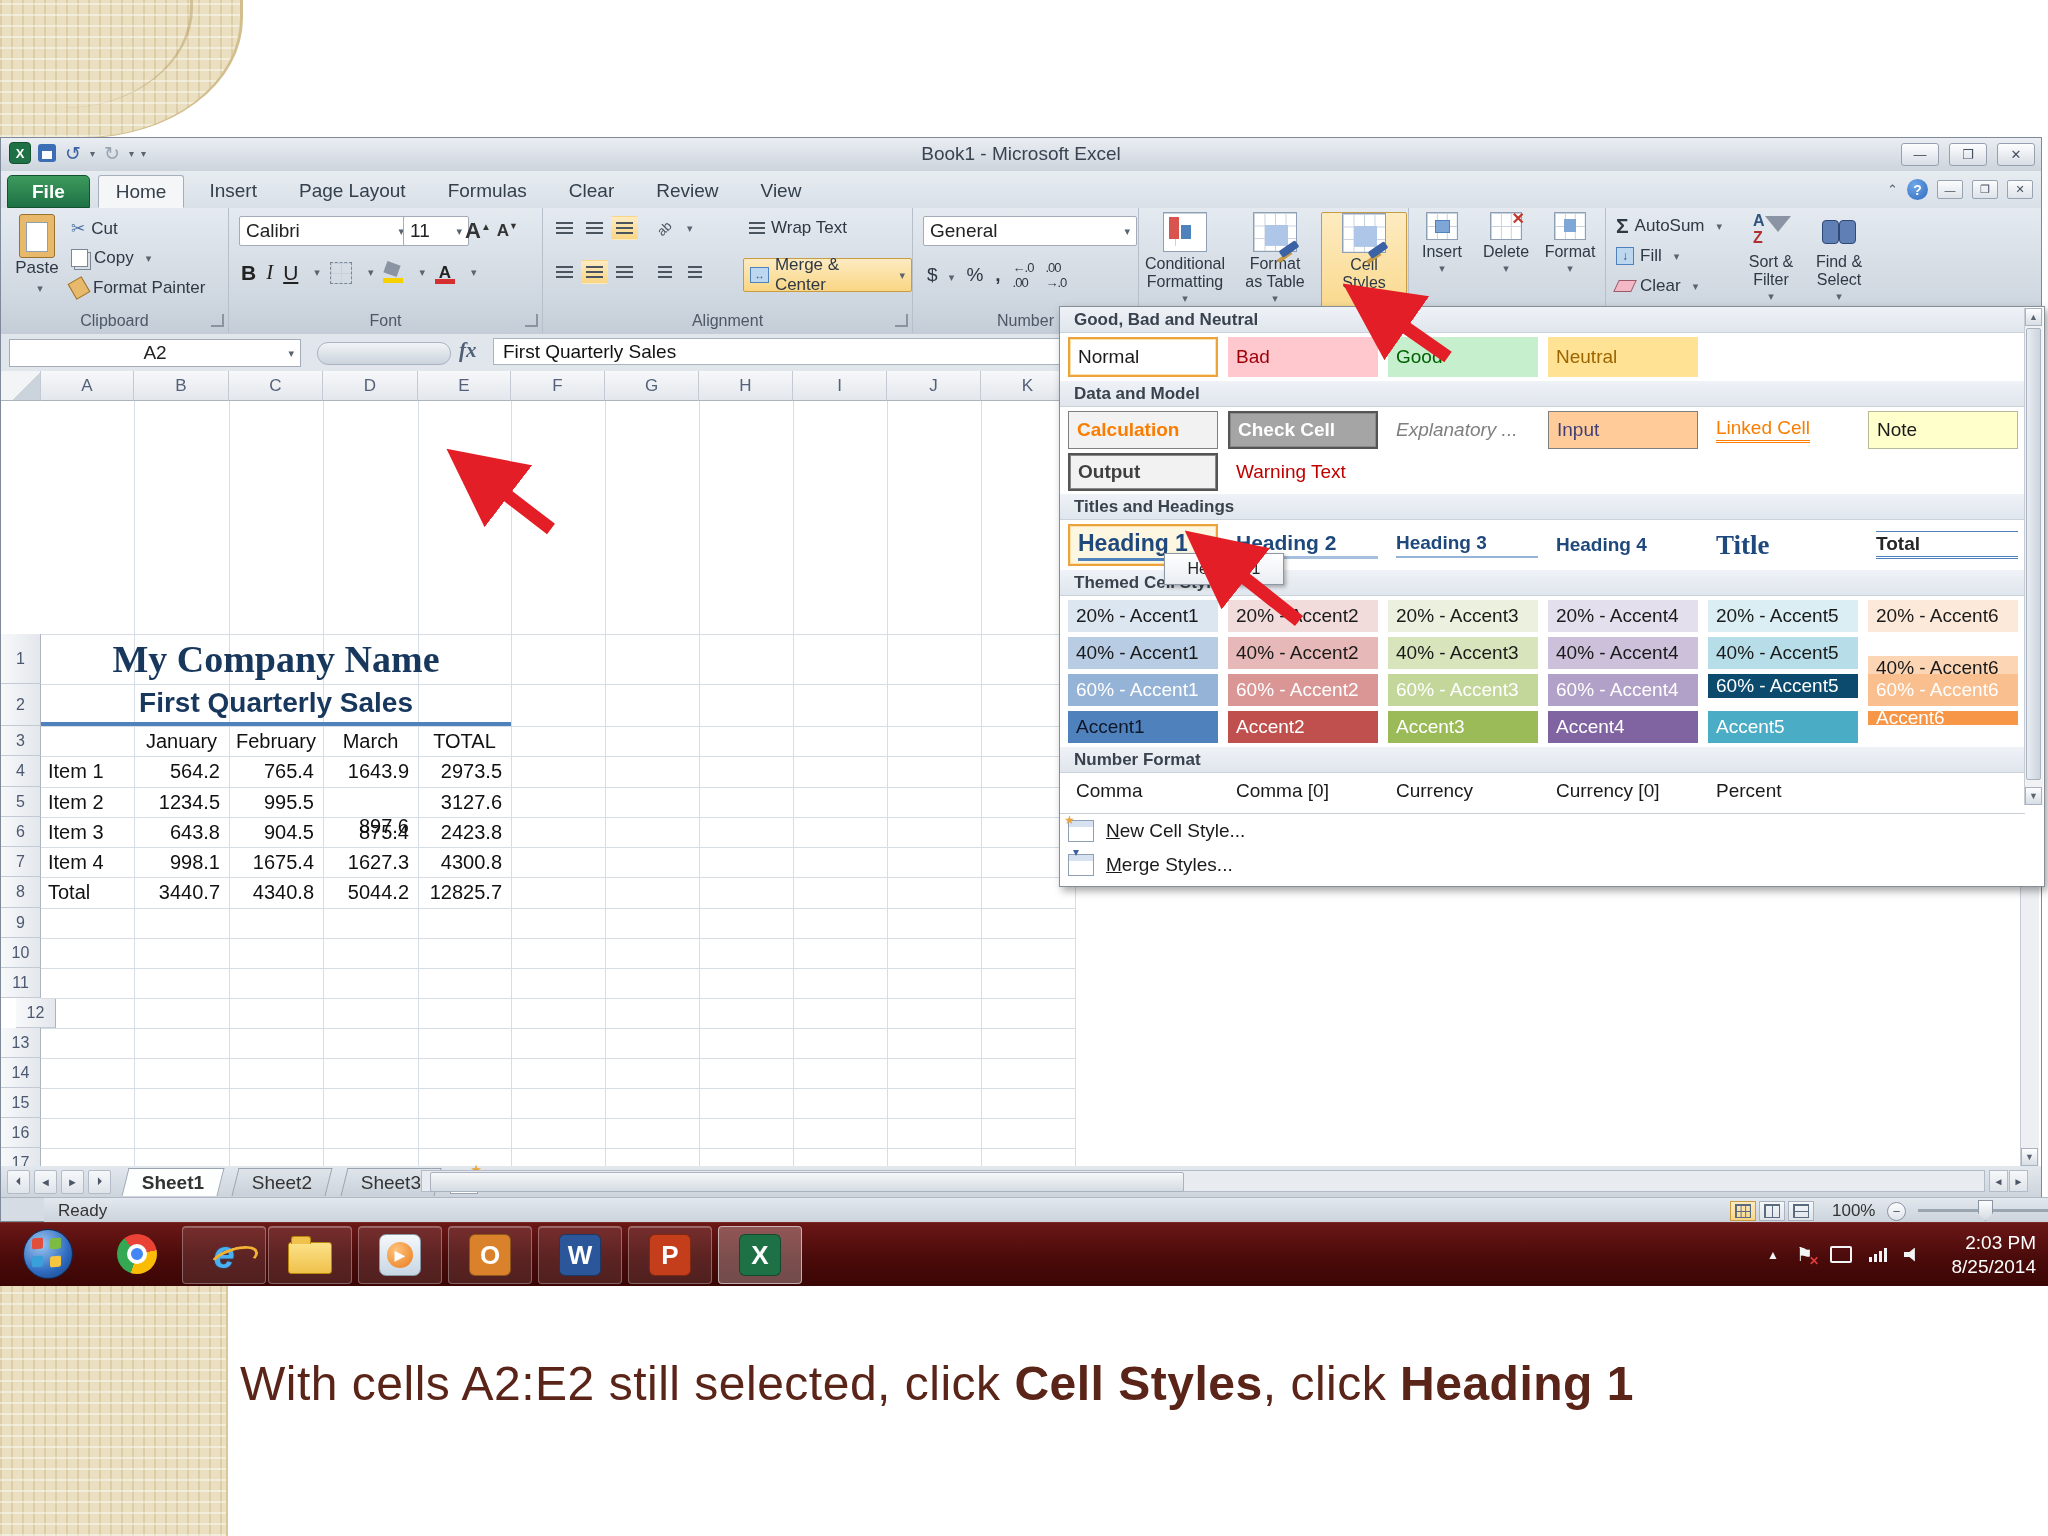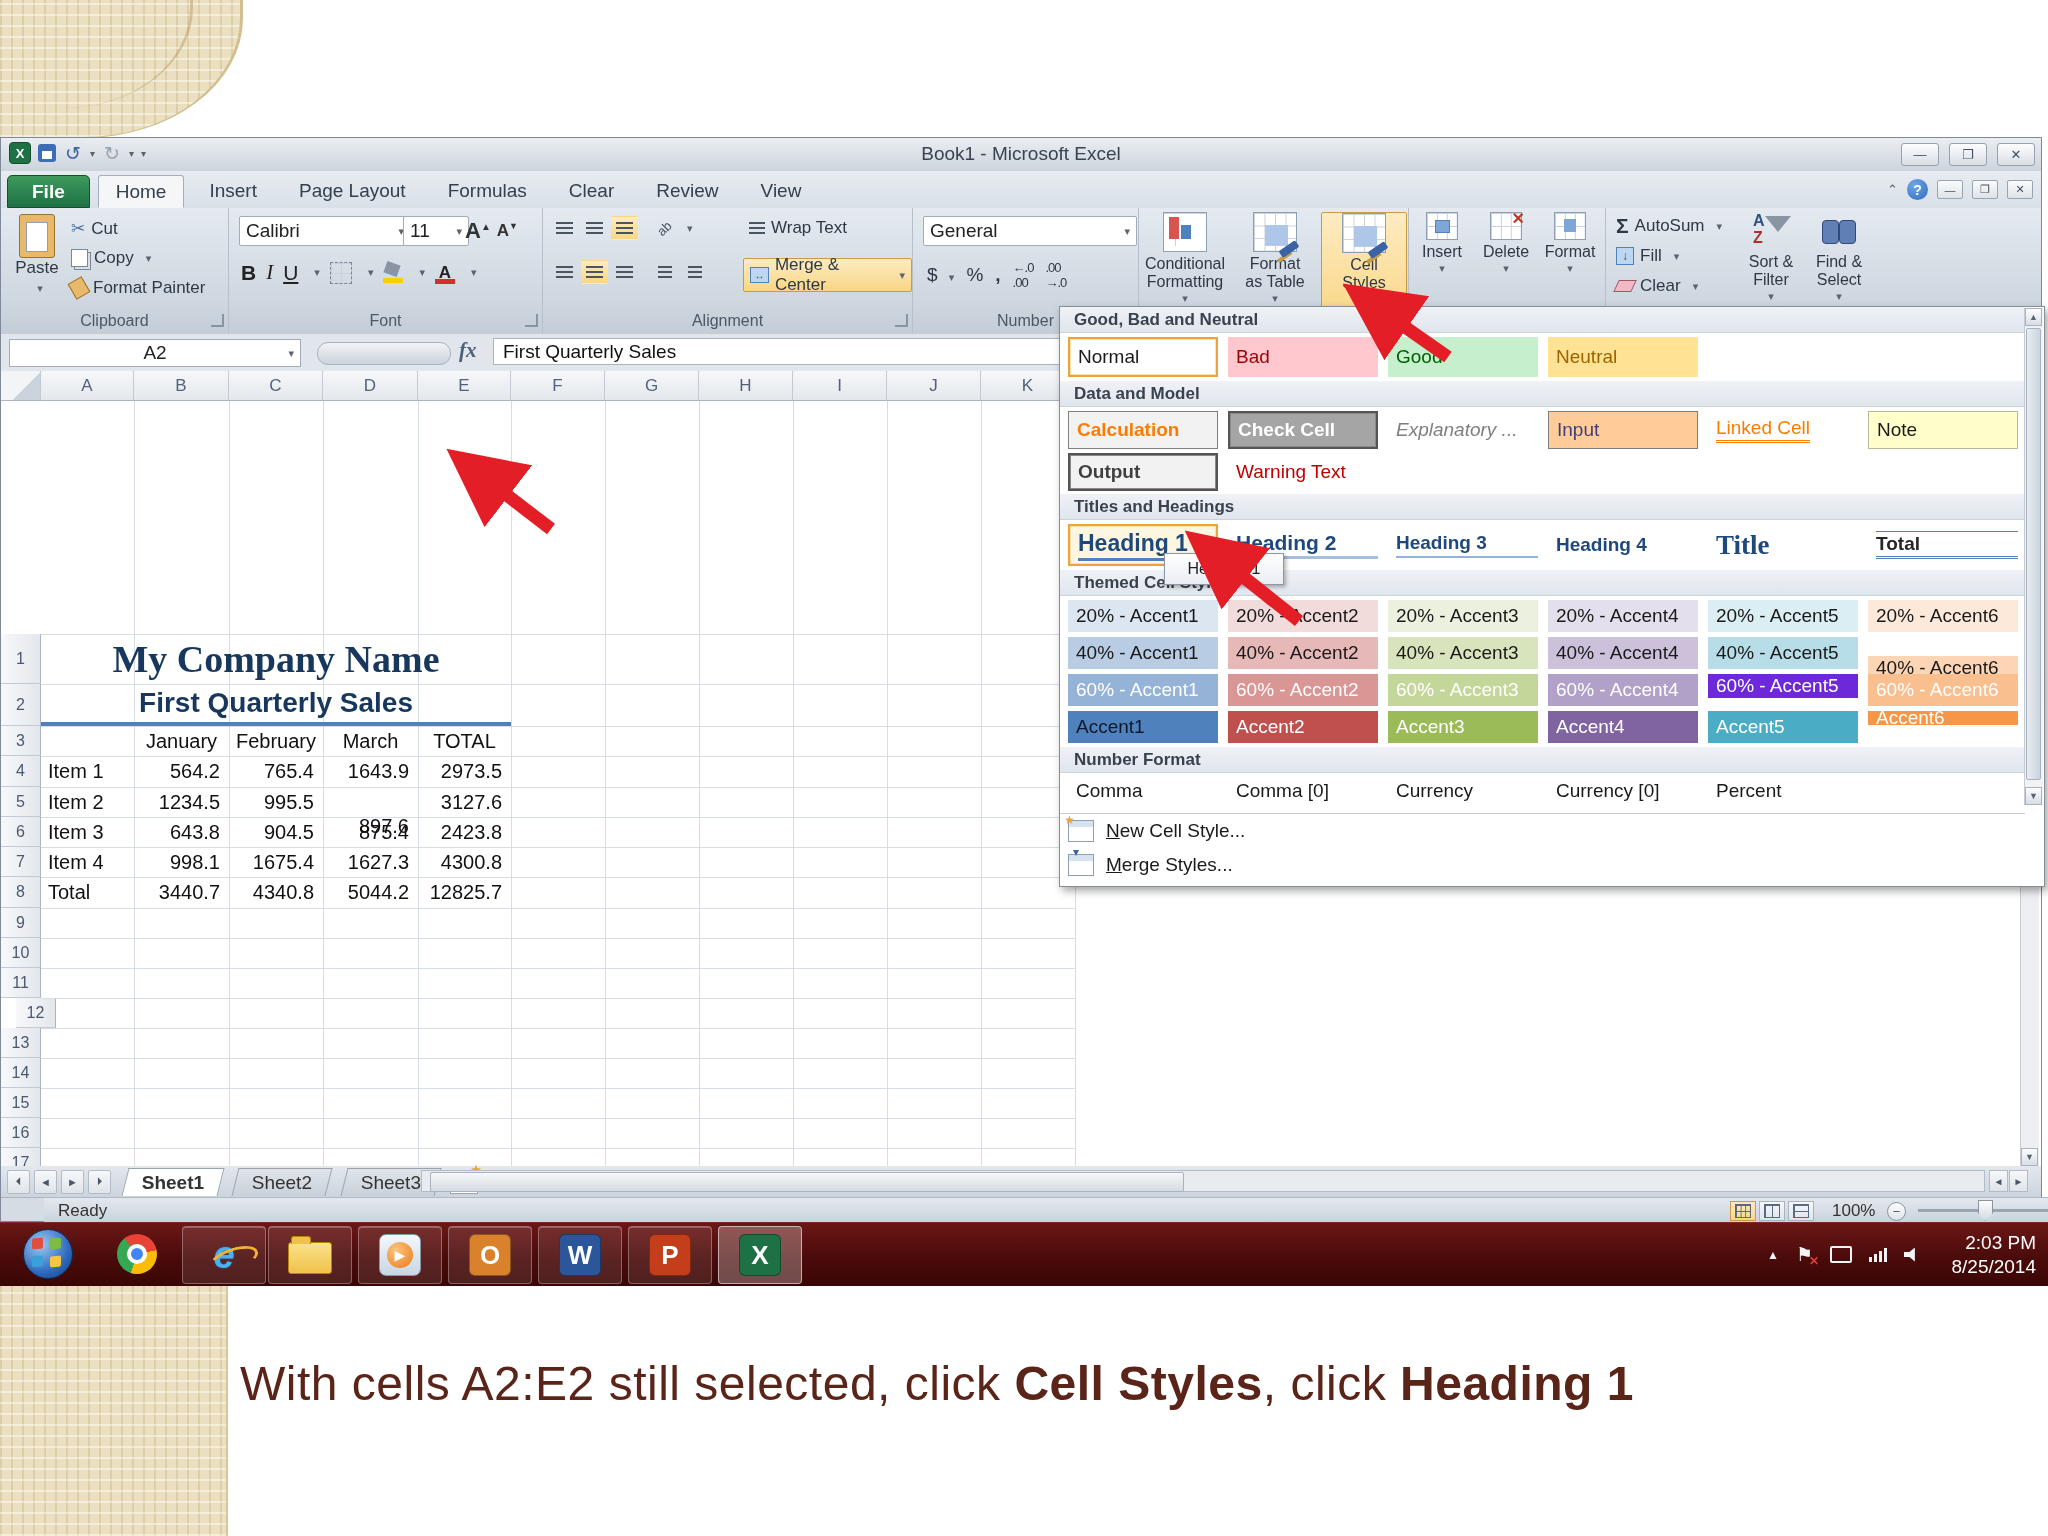--- a/index.html
+++ b/index.html
@@ -638,21 +638,21 @@
           </div>
           <div class="gi " style="left: 168px; top: 367px; height: 32px; background: rgb(218, 150, 148); color: rgb(255, 255, 255);">
             <span class="gl">60% - Accent2</span>
           </div>
           <div class="gi " style="left: 328px; top: 367px; height: 32px; background: rgb(196, 215, 155); color: rgb(255, 255, 255);">
             <span class="gl">60% - Accent3</span>
           </div>
           <div class="gi " style="left: 488px; top: 367px; height: 32px; background: rgb(177, 160, 199); color: rgb(255, 255, 255);">
             <span class="gl">60% - Accent4</span>
           </div>
-          <div class="gi " style="left: 648px; top: 367px; height: 24px; background: #6d28d9; color: rgb(255, 255, 255);">
+          <div class="gi " style="left: 648px; top: 367px; height: 24px; background: #0c4a6e; color: rgb(255, 255, 255);">
             <span class="gl">60% - Accent5</span>
           </div>
           <div class="gi " style="left: 808px; top: 367px; height: 32px; background: rgb(250, 191, 143); color: rgb(255, 255, 255);">
             <span class="gl">60% - Accent6</span>
           </div>
           <div class="gi " style="left: 8px; top: 404px; height: 32px; background: rgb(79, 129, 189); color: #0f172a;">
             <span class="gl">Accent1</span>
           </div>
           <div class="gi " style="left: 168px; top: 404px; height: 32px; background: rgb(192, 80, 77); color: rgb(255, 255, 255);">
             <span class="gl">Accent2</span>

